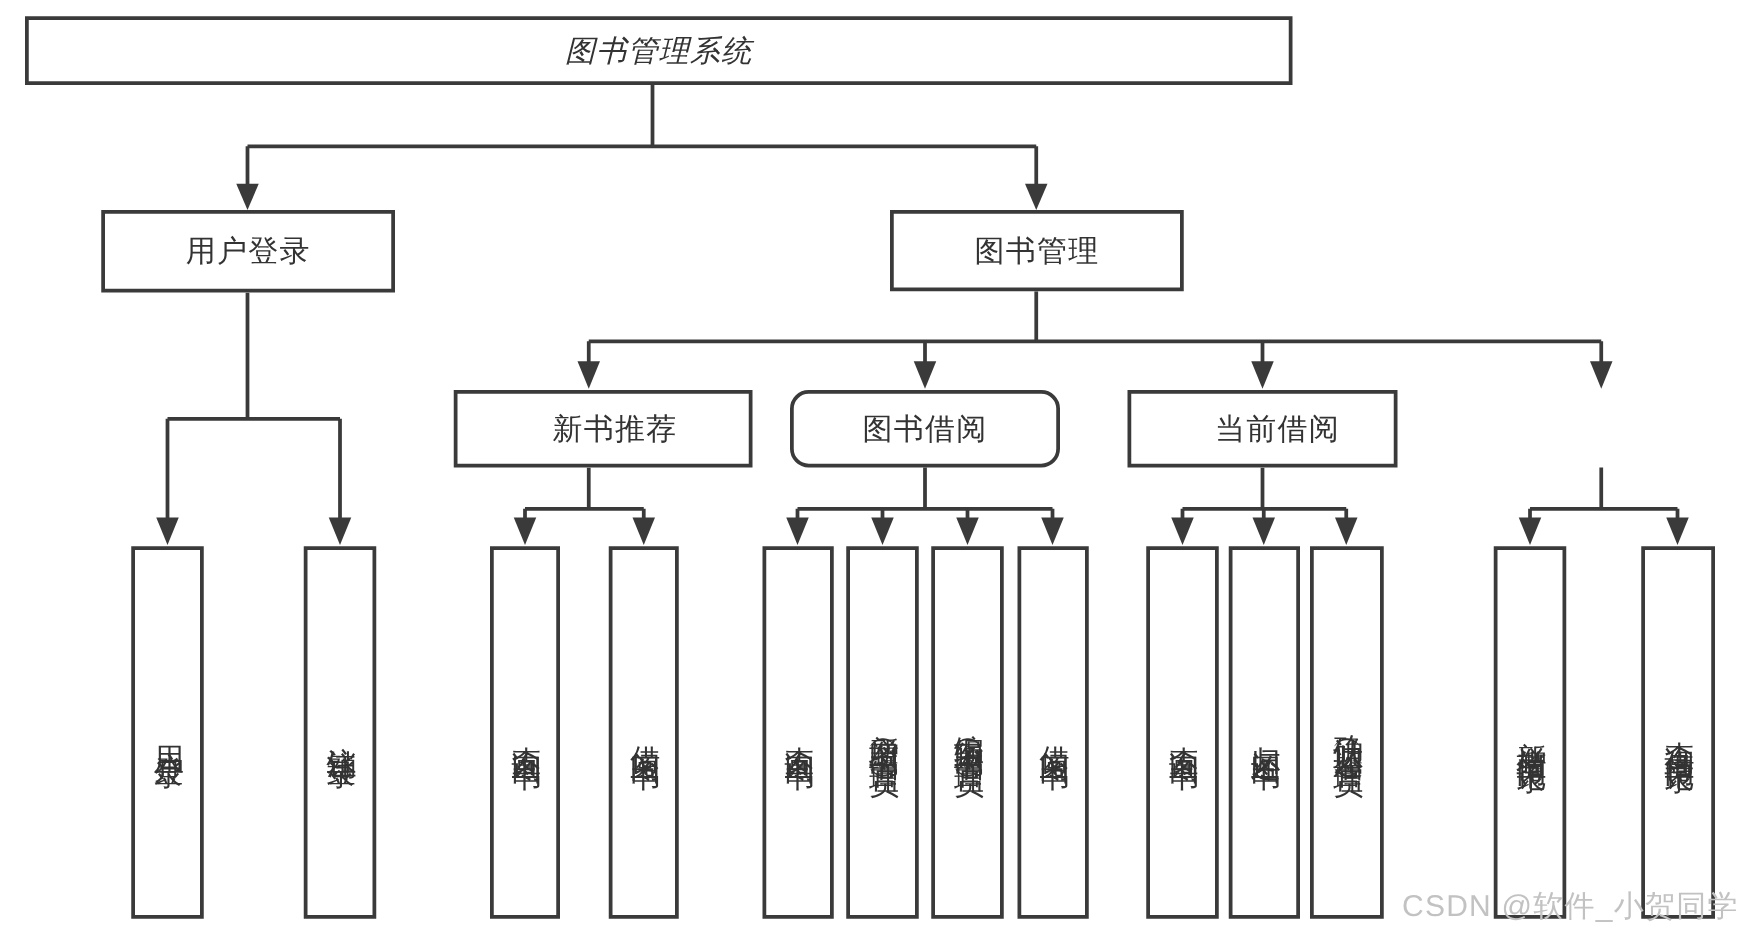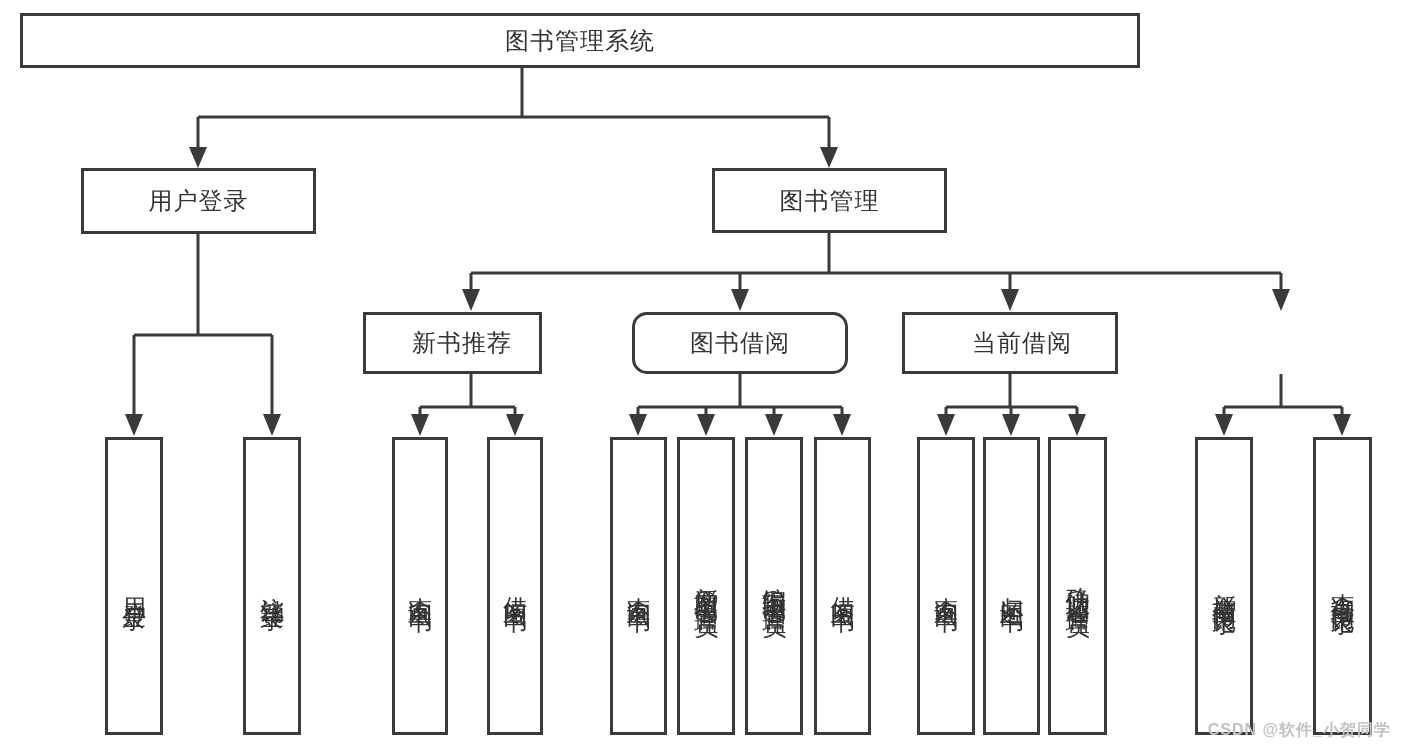--- a/index.html
+++ b/index.html
@@ -49,26 +49,25 @@
   .vnode > span {
     writing-mode: vertical-rl;
     text-orientation: mixed;
     letter-spacing: 4px;
     line-height: 1.1;
   }
   .watermark {
     position: absolute;
     right: 14px;
     bottom: 6px;
-    font-size: 16px;
+    font-size: 24px;
     letter-spacing: 1px;
     color: var(--watermark);
     z-index: 5;
     white-space: nowrap;
-    font-weight: bold;
   }
 </style>
 </head>
 <body>
 
 <div class="stage">
 
   <svg class="connectors" viewBox="0 0 1405 747">
     <g>
       <path d="M522 68 V117 M198 117 H829 M198 117 V150 M829 117 V150"></path>
@@ -105,32 +104,32 @@
       <polygon points="1002,414 1020,414 1011,436"></polygon>
       <polygon points="1068,414 1086,414 1077,436"></polygon>
     </g>
     <g>
       <path d="M1281 374 V407 M1224 407 H1342 M1224 407 V418 M1342 407 V418"></path>
       <polygon points="1215,414 1233,414 1224,436"></polygon>
       <polygon points="1333,414 1351,414 1342,436"></polygon>
     </g>
   </svg>
 
-  <div class="node" style="left:20px; top:13px; width:1120px; height:55px;">
+  <div class="node" style="left:20px; top:13px; width:1014px; height:55px;font-style:italic;">
     <span>图书管理系统</span>
   </div>
 
   <div class="node" style="left:81px; top:168px; width:235px; height:66px;">
     <span>用户登录</span>
   </div>
   <div class="node" style="left:712px; top:168px; width:235px; height:65px;">
     <span>图书管理</span>
   </div>
 
-  <div class="node" style="left:363px; top:312px; width:179px; height:62px;padding-left:19px;">
+  <div class="node" style="left:363px; top:312px; width:239px; height:62px;padding-left:19px;">
     <span>新书推荐</span>
   </div>
   <div class="node" style="left:632px; top:312px; width:216px; height:62px;border-radius:15px;">
     <span>图书借阅</span>
   </div>
   <div class="node" style="left:902px; top:312px; width:216px; height:62px;padding-left:24px;">
     <span>当前借阅</span>
   </div>
 
   <div class="vnode" style="left:105px; top:437px; width:58px; height:298px;">

